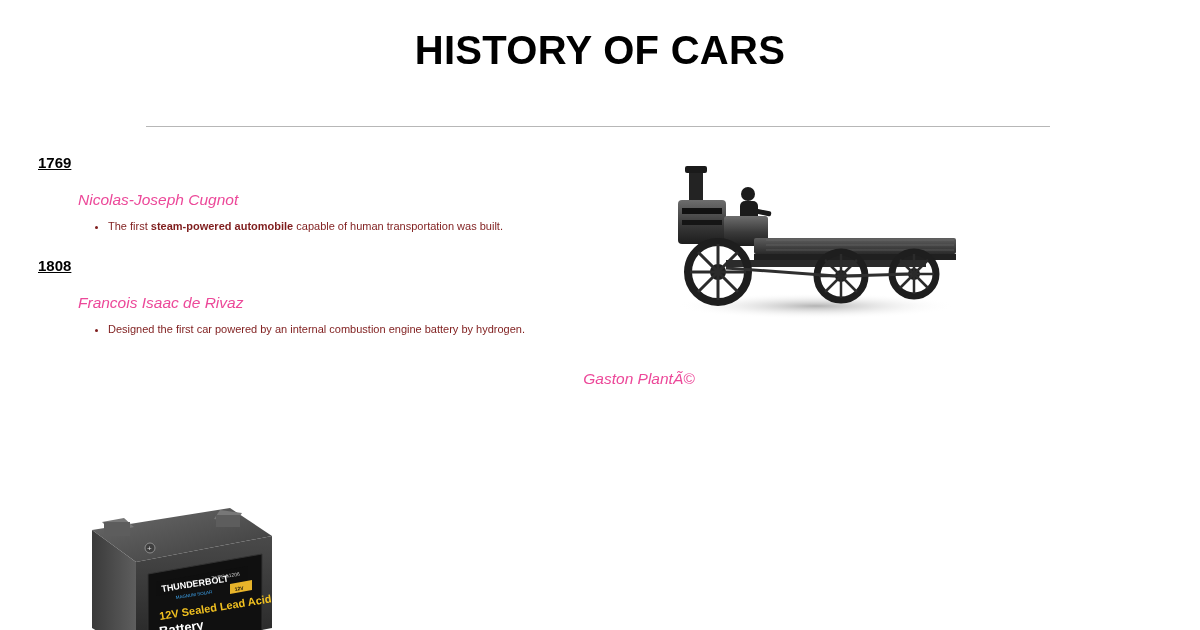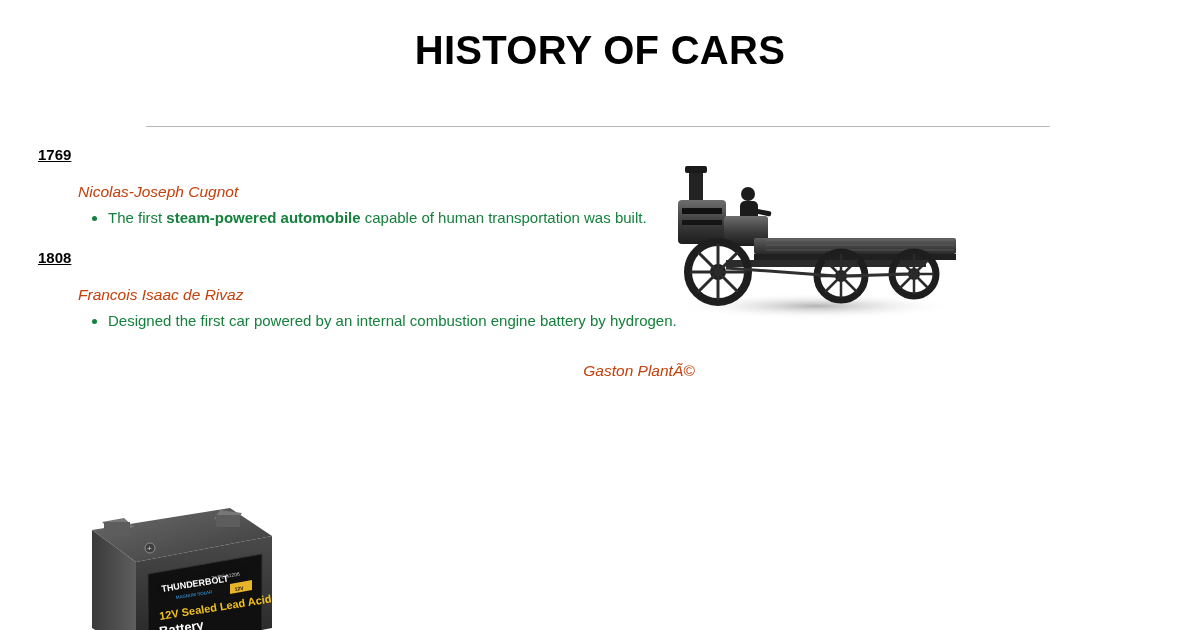--- a/index.html
+++ b/index.html
@@ -36,53 +36,53 @@
     left: 146px;
     top: 98px;
     width: 904px;
     height: 1px;
     background: #b7b7b7;
   }
 
   .content {
     position: absolute;
     left: 0;
-    top: 104px;
+    top: 112px;
     width: 1200px;
   }
 
   .year {
     font-size: 15px;
     font-weight: bold;
     text-decoration: underline;
     margin: 0 0 0 38px;
     color: #000;
   }
 
   .entry {
     margin: 0 0 0 78px;
   }
 
   .person {
     font-style: italic;
     font-size: 15.5px;
     margin: 0;
-    color: #c2410c;
+    color: #ec4899;
   }
 
   ul.bullets {
     margin: 4px 0 0 0;
     padding-left: 30px;
     list-style: disc;
   }
 
   ul.bullets li {
-    font-size: 15px;
+    font-size: 11px;
     line-height: 26px;
-    color: #15803d;
+    color: #7f1d1d;
   }
 
   .justified {
     text-align: justify;
     width: 574px;
   }
 
   .bold {
     font-weight: bold;
   }

